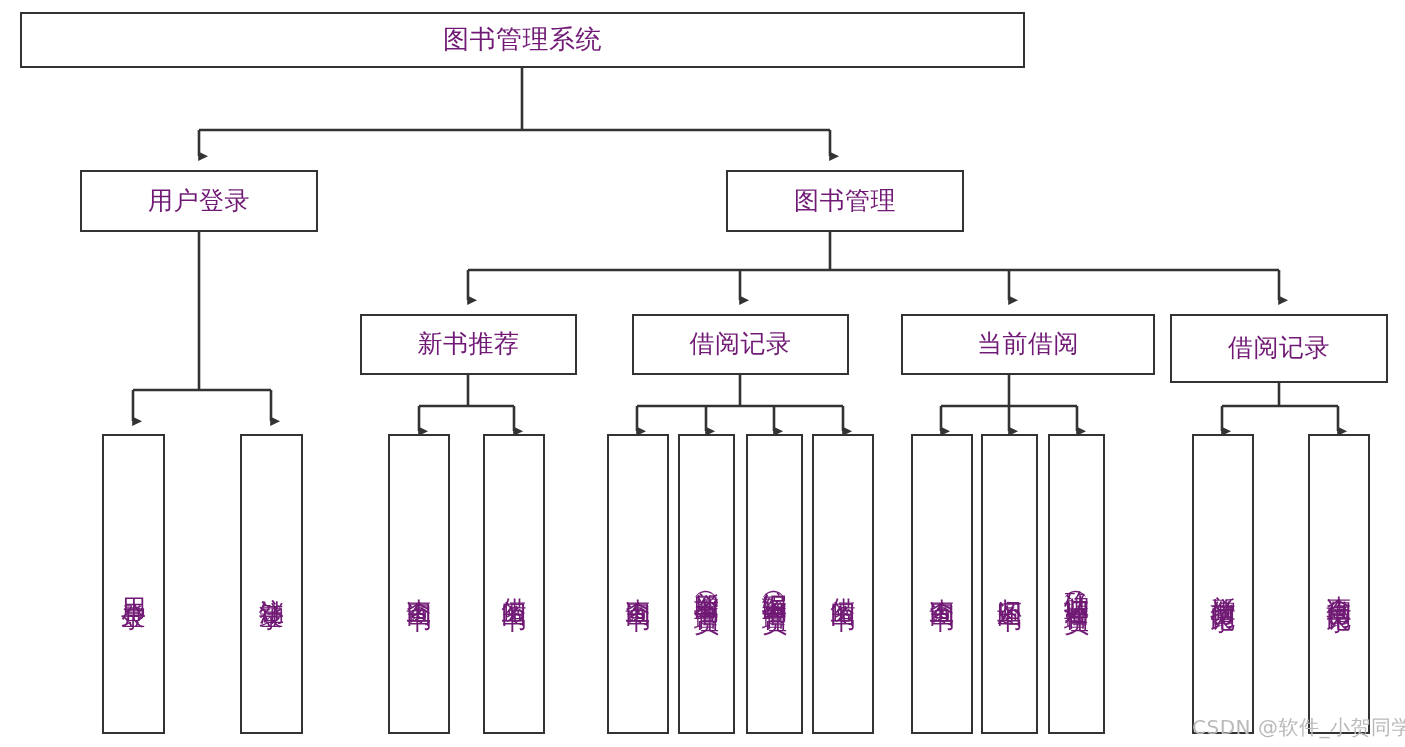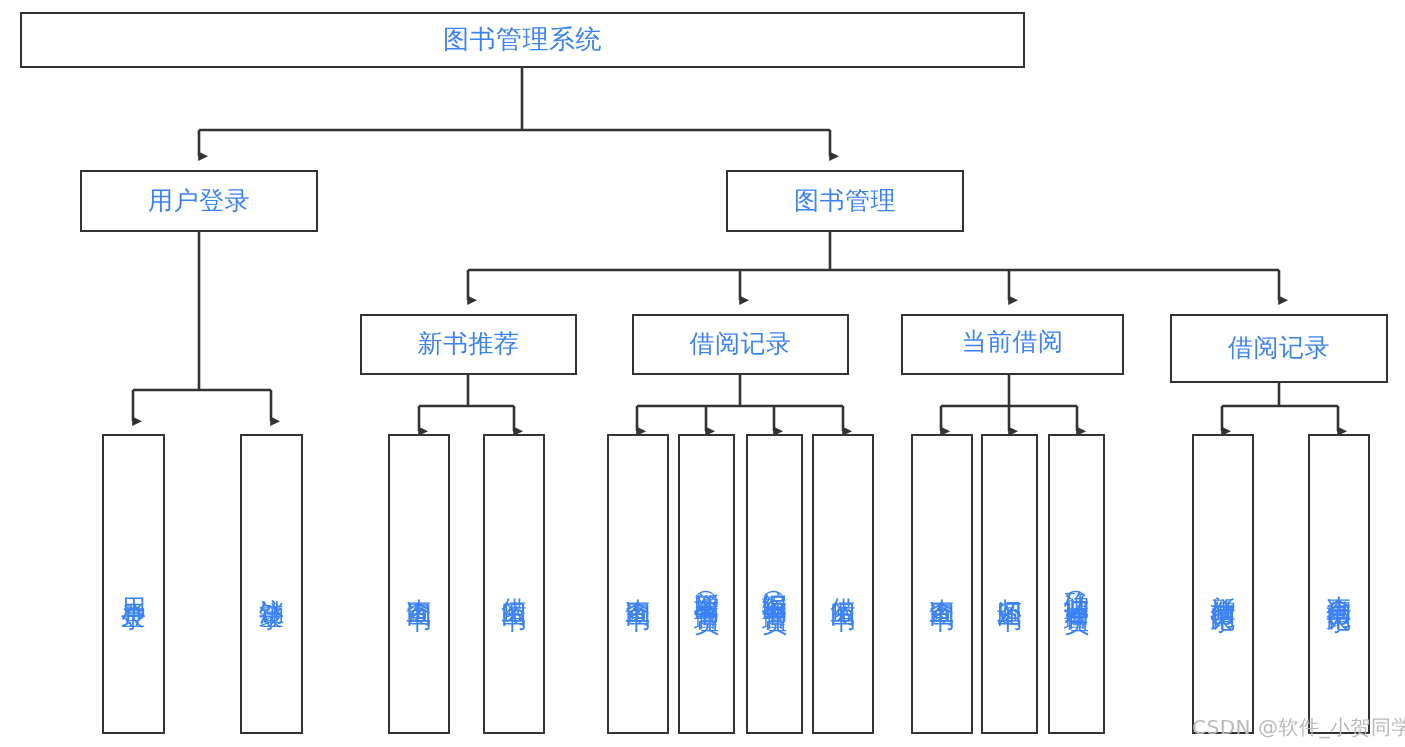--- a/index.html
+++ b/index.html
@@ -27,21 +27,21 @@
     pointer-events: none;
   }
   .node {
     position: absolute;
     box-sizing: border-box;
     border: 2.5px solid #333333;
     background: #ffffff;
     display: flex;
     align-items: center;
     justify-content: center;
-    color: #3b82f6;
+    color: #701a75;
     z-index: 2;
   }
   .node .label {
     display: block;
     text-align: center;
     line-height: 1.06;
     letter-spacing: 0.5px;
     white-space: nowrap;
   }
   
@@ -139,21 +139,21 @@
   <div class="node horiz" style="left:711px; top:170px; width:238px; height:62px;margin-left:15px;">
     <span class="label">图书管理</span>
   </div>
 
   <div class="node horiz" style="left:360px; top:314px; width:217px; height:61px;">
     <span class="label">新书推荐</span>
   </div>
   <div class="node horiz" style="left:632px; top:314px; width:217px; height:61px;">
     <span class="label">借阅记录</span>
   </div>
-  <div class="node horiz" style="left:901px; top:314px; width:223px; height:61px;font-family:Liberation Mono, monospace;">
+  <div class="node horiz" style="left:901px; top:314px; width:254px; height:61px;">
     <span class="label">当前借阅</span>
   </div>
   <div class="node horiz" style="left:1170px; top:314px; width:218px; height:69px;">
     <span class="label">借阅记录</span>
   </div>
 
   <div class="node vert" style="left:102px; top:434px; width:63px; height:300px;">
     <span class="label">用户登录</span>
   </div>
   <div class="node vert" style="left:240px; top:434px; width:63px; height:300px;">

